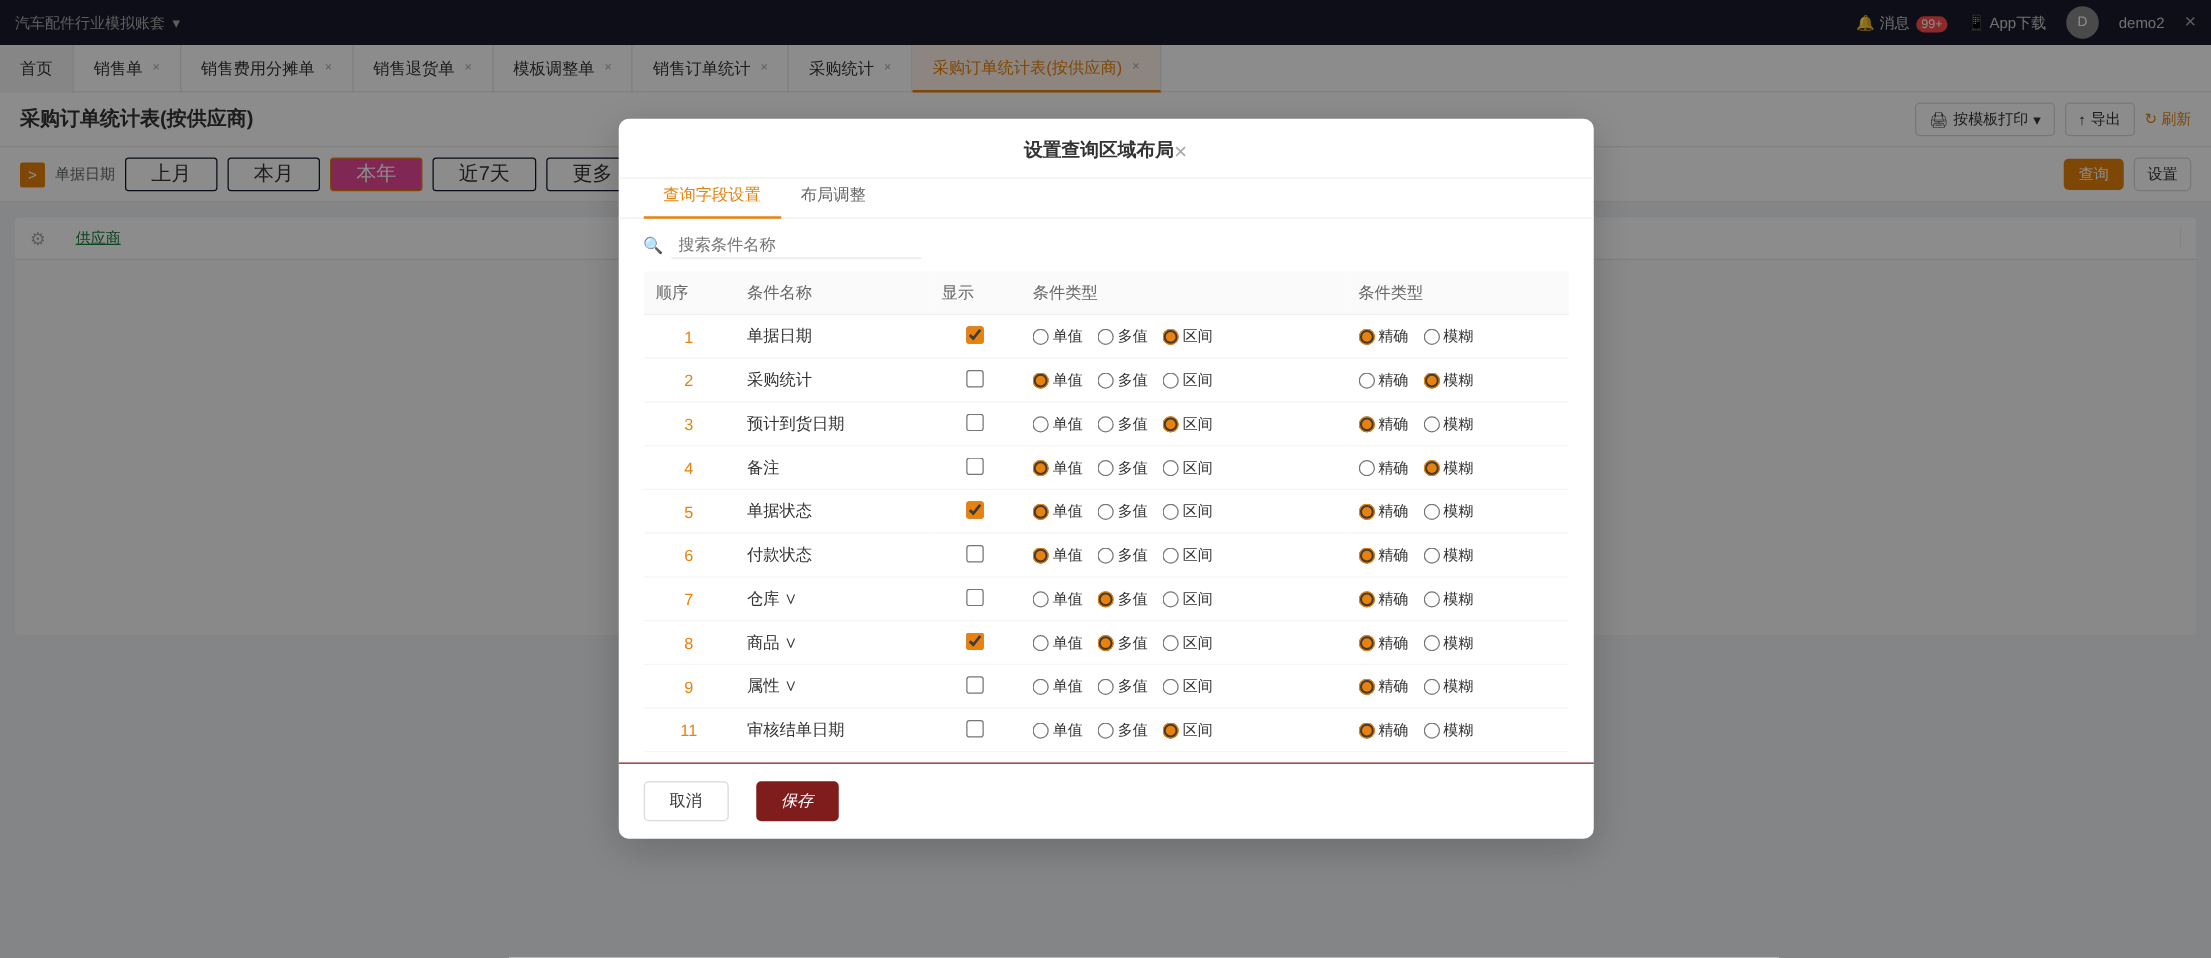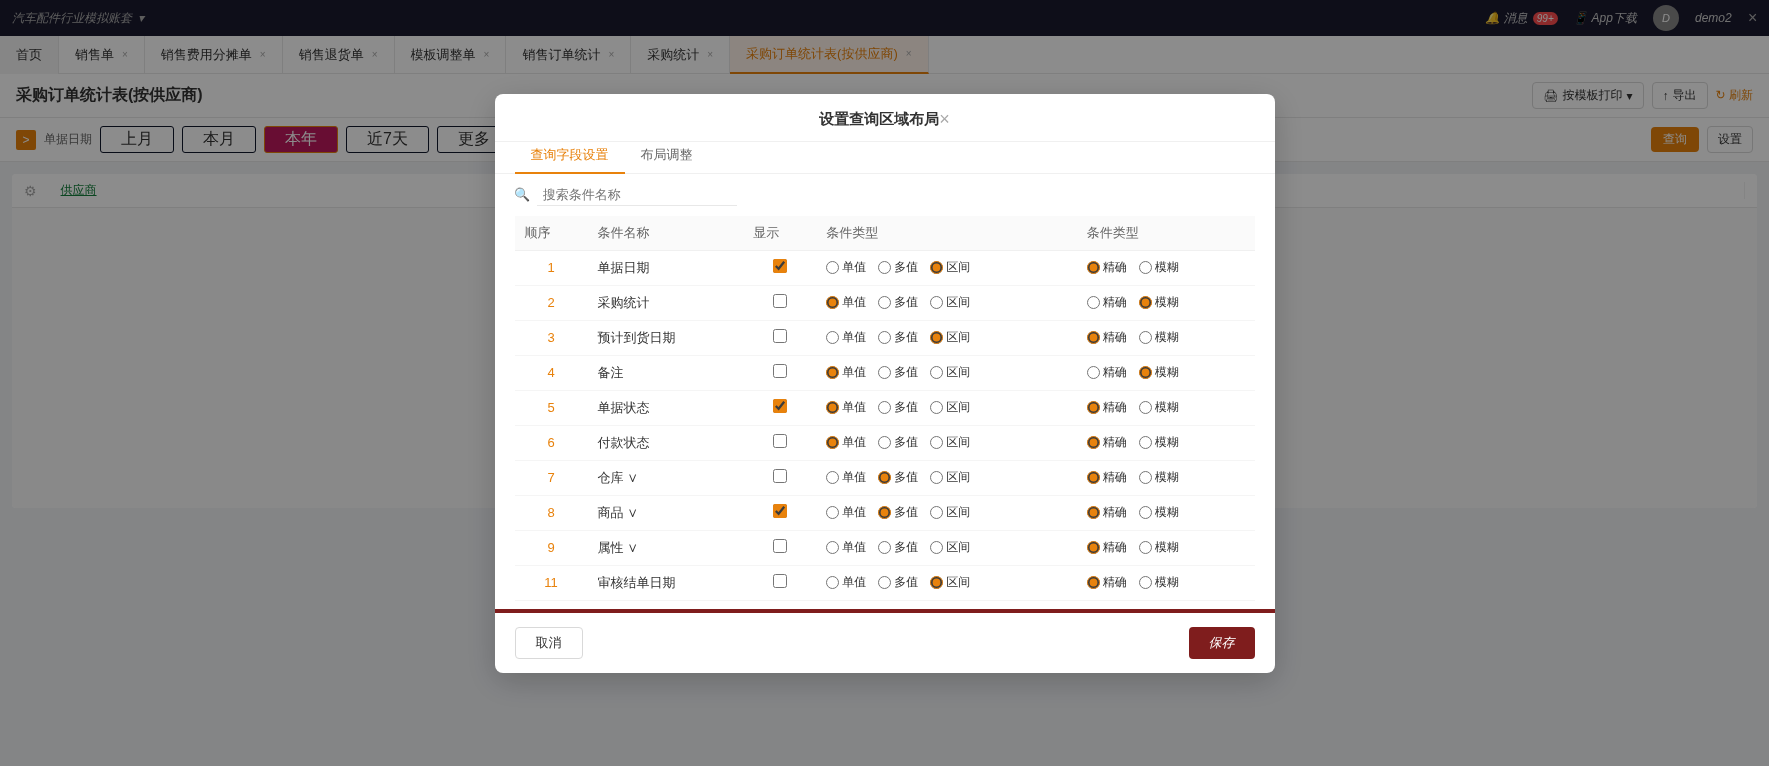--- a/index.html
+++ b/index.html
@@ -7,21 +7,20 @@
 
     
     .top-bar {
       background: #1a1a2e;
       height: 36px;
       display: flex;
       align-items: center;
       justify-content: space-between;
       padding: 0 12px;
       color: #ccc;
-      font-style: italic;
     }
     .top-bar-left { font-size: 12px; color: #aaa; display: flex; align-items: center; gap: 6px; }
     .top-bar-right { display: flex; align-items: center; gap: 16px; font-size: 12px; color: #ccc; }
     .notif-badge { background: #ff4d4f; color: white; border-radius: 8px; padding: 1px 4px; font-size: 10px; margin-left: 2px; }
     .avatar { width: 26px; height: 26px; border-radius: 50%; background: #888; display: inline-flex; align-items: center; justify-content: center; color: white; font-size: 11px; }
 
     
     .tab-bar {
       background: #fff;
       height: 38px;
@@ -68,21 +67,21 @@
       background: #fff;
       padding: 8px 16px;
       display: flex;
       align-items: center;
       gap: 8px;
       border-bottom: 1px solid #e8e8e8;
     }
     .filter-toggle { background: #e8820c; color: white; border: none; width: 20px; height: 20px; border-radius: 2px; cursor: pointer; font-size: 12px; }
     .filter-label { font-size: 12px; color: #666; }
     .filter-btn { padding: 2px 20px; border-radius: 3px; border: 1px solid #0f172a; background: #fff; cursor: pointer; font-size: 16px; color: #333; }
-    .filter-btn.active { background: #be185d; color: white; border-color: #e8820c; }
+    .filter-btn.active { background: #ec4899; color: white; border-color: #e8820c; }
     .filter-date { font-size: 12px; color: #666; margin-left: 8px; }
 
     
     .main-content {
       background: #f0f2f5;
       padding: 12px;
       min-height: 400px;
       position: relative;
     }
 
@@ -159,23 +158,23 @@
     
     .radio-group { display: flex; align-items: center; gap: 12px; white-space: nowrap; }
     .radio-item { display: flex; align-items: center; gap: 3px; cursor: pointer; font-size: 12px; }
     input[type="radio"] { accent-color: #e8820c; cursor: pointer; }
     input[type="checkbox"] { accent-color: #e8820c; cursor: pointer; width: 14px; height: 14px; }
 
     
     .modal-footer {
       padding: 14px 20px;
       display: flex;
-      justify-content: space-between;
-      gap: 9px;
-      border-top: 4px solid #7f1d1d;
+      justify-content: flex-start;
+      gap: 22px;
+      border-top: 1px solid #7f1d1d;
       margin-top: 8px;
     }
     .btn-cancel { border: 1px solid #d9d9d9; background: #fff; padding: 6px 20px; border-radius: 4px; cursor: pointer; font-size: 13px; color: #333; }
     .btn-save { background: #7f1d1d; color: white; border: none; padding: 6px 20px; border-radius: 4px; cursor: pointer; font-size: 13px; font-style: italic; }
   </style>
 </head>
 <body>
 
 <div class="top-bar">
   <div class="top-bar-left">

